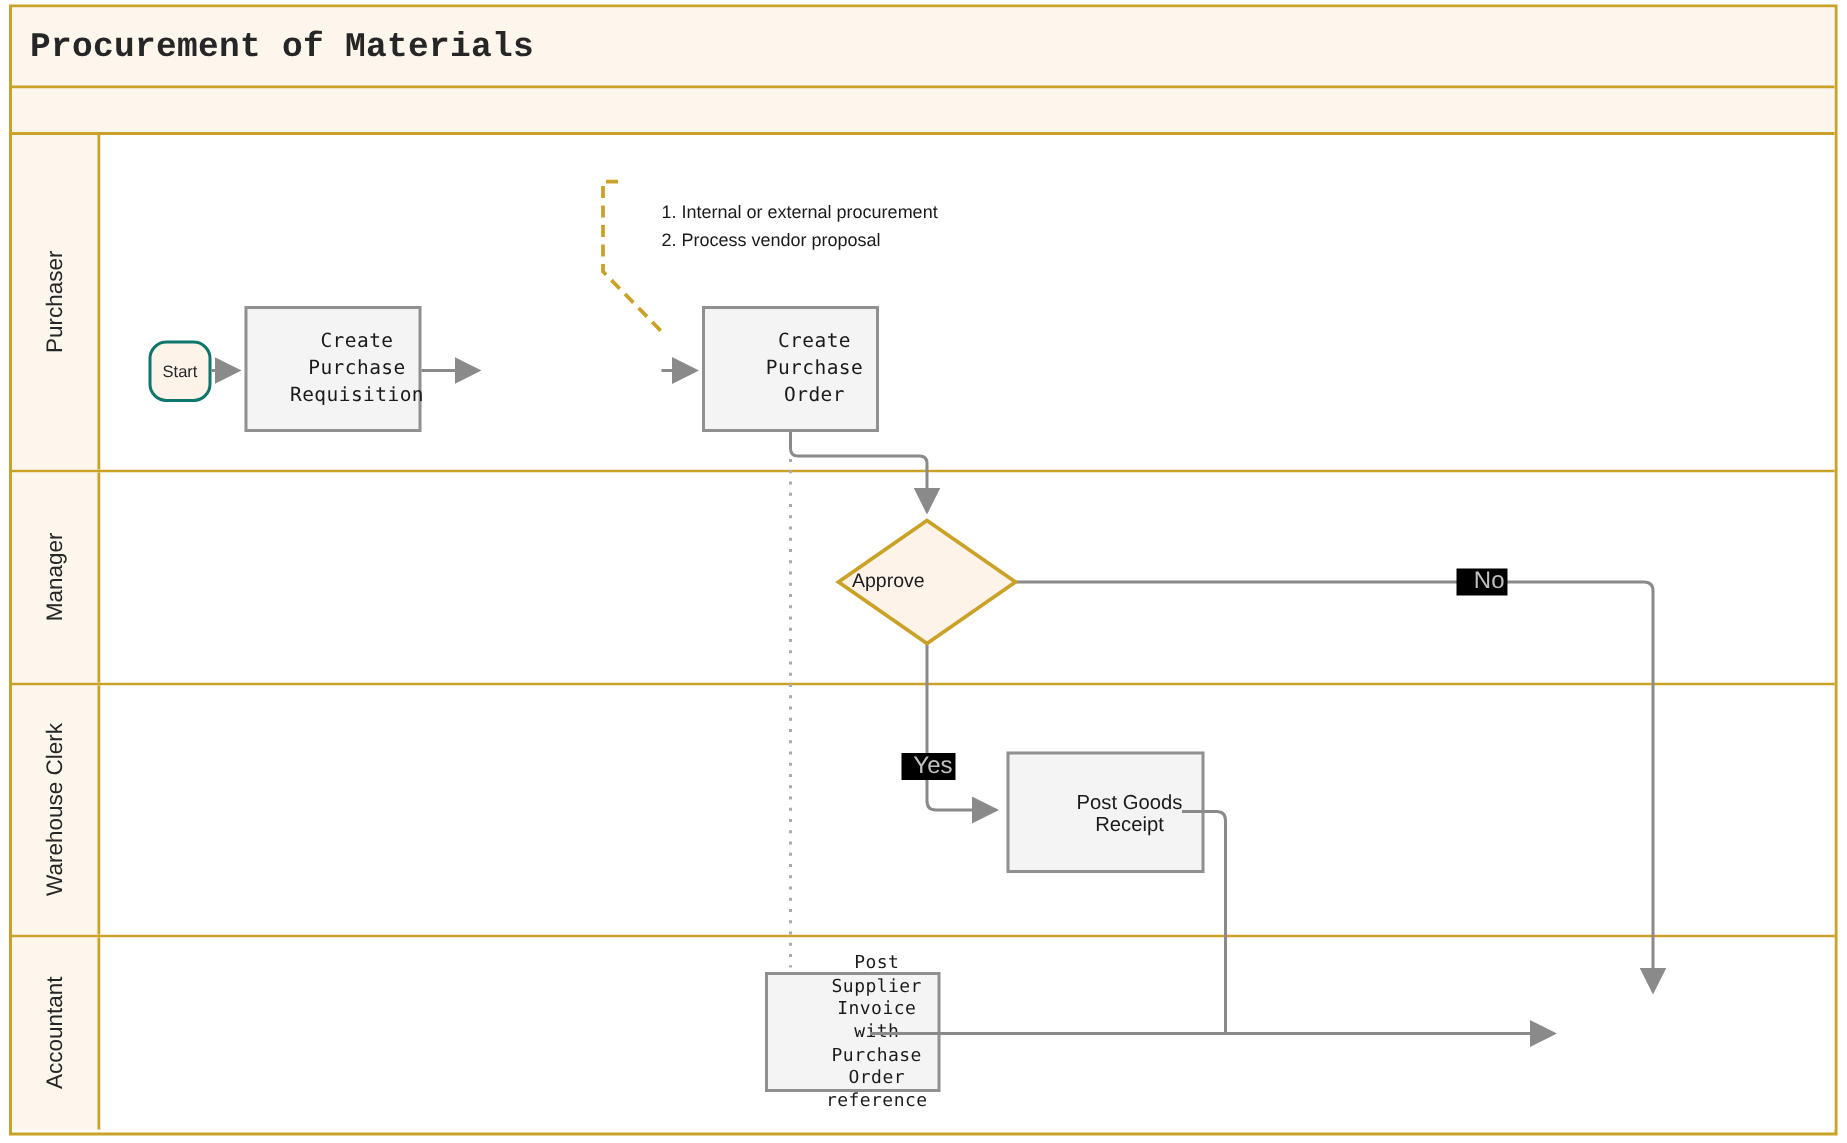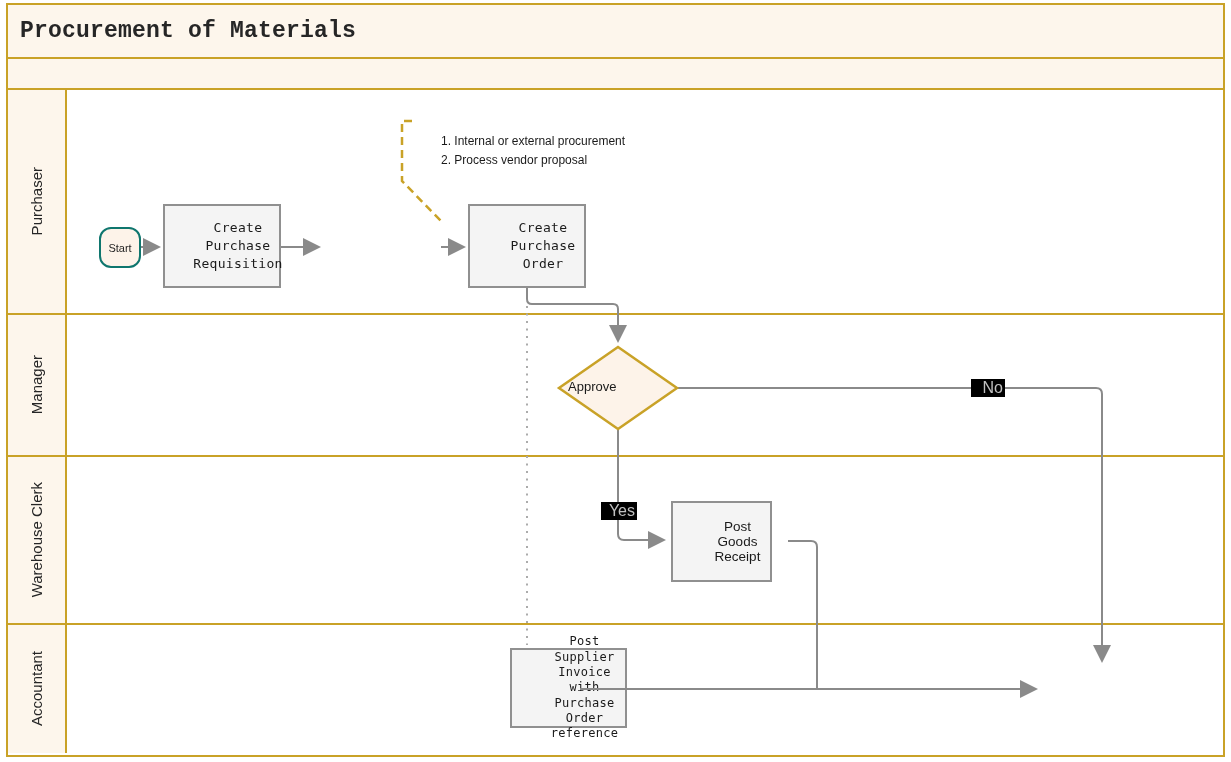--- a/index.html
+++ b/index.html
@@ -34,21 +34,21 @@
   
   .node{position:absolute;box-sizing:border-box;z-index:1;display:flex;align-items:center;justify-content:center;text-align:center;}
   .event{background:#FDF3E9;border:2px solid #0f766e;}
   .process{background:#F4F4F4;border:2px solid #909090;color:#1A1A1A;padding-left:32px;}
   .mono{font-family:"DejaVu Sans Mono",monospace;letter-spacing:0.3px;}
   .pre{white-space:pre-line;}
   .start-node{left:99px;top:227px;width:42px;height:41px;border-radius:12px;font-size:11px;}
   .box-cpr{left:163px;top:204px;width:118px;height:84px;font-size:13px;line-height:1.4;}
   .box-asd{left:323px;top:204px;width:118px;height:84px;font-size:13px;line-height:1.3;}
   .box-cpo{left:468px;top:204px;width:118px;height:84px;font-size:13px;line-height:1.4;}
-  .box-pgr{left:671px;top:501px;width:101px;height:81px;font-size:13.5px;}
+  .box-pgr{left:671px;top:501px;width:132px;height:81px;font-size:13.5px;}
   .box-psi{left:463px;top:648px;width:117px;height:80px;font-size:12px;line-height:1.28;margin-left:47px;}
   .end-node{left:1043px;top:668px;width:117px;height:42px;border-radius:21px;font-size:13px;}
   .decision-label{
     position:absolute;left:568px;top:379px;width:100px;text-align:left;
     font-size:13px;color:#1A1A1A;z-index:3;
   }
   .annotation{
     position:absolute;left:410px;top:132px;z-index:3;
     font-size:12px;line-height:19px;color:#1A1A1A;white-space:pre-line;margin-left:31px;
   }

